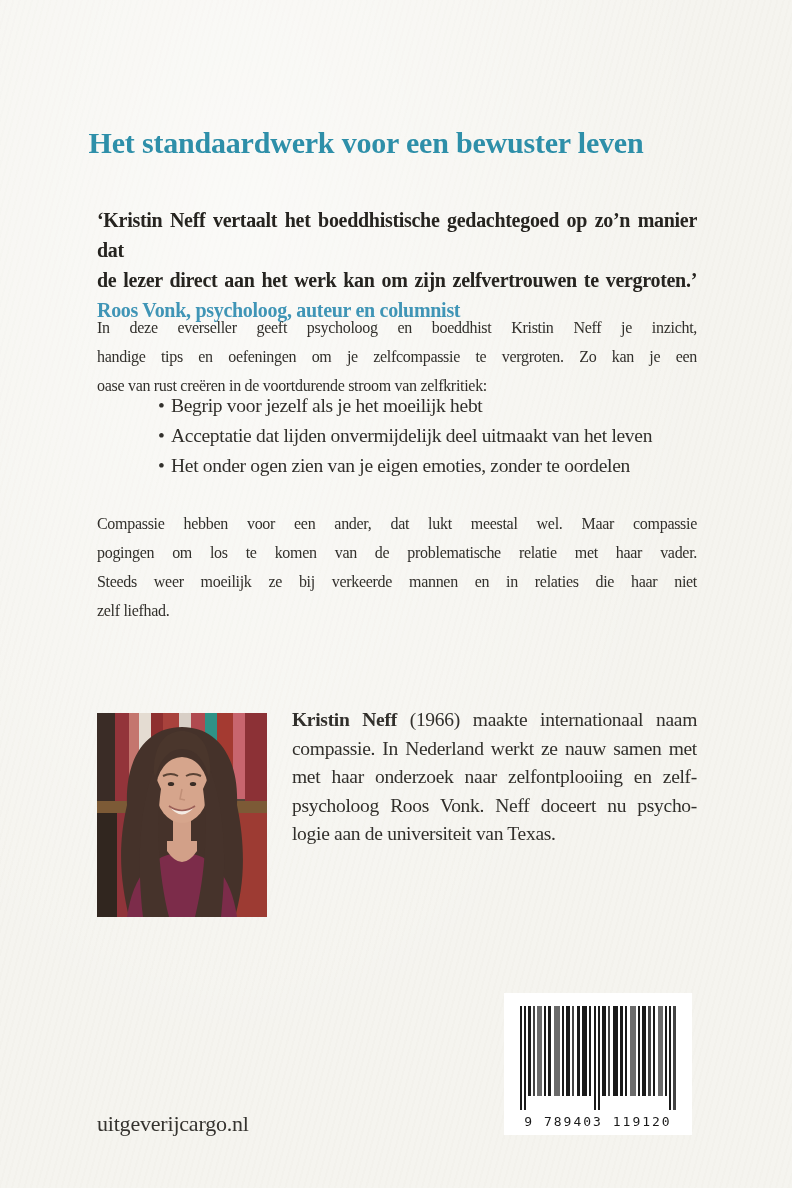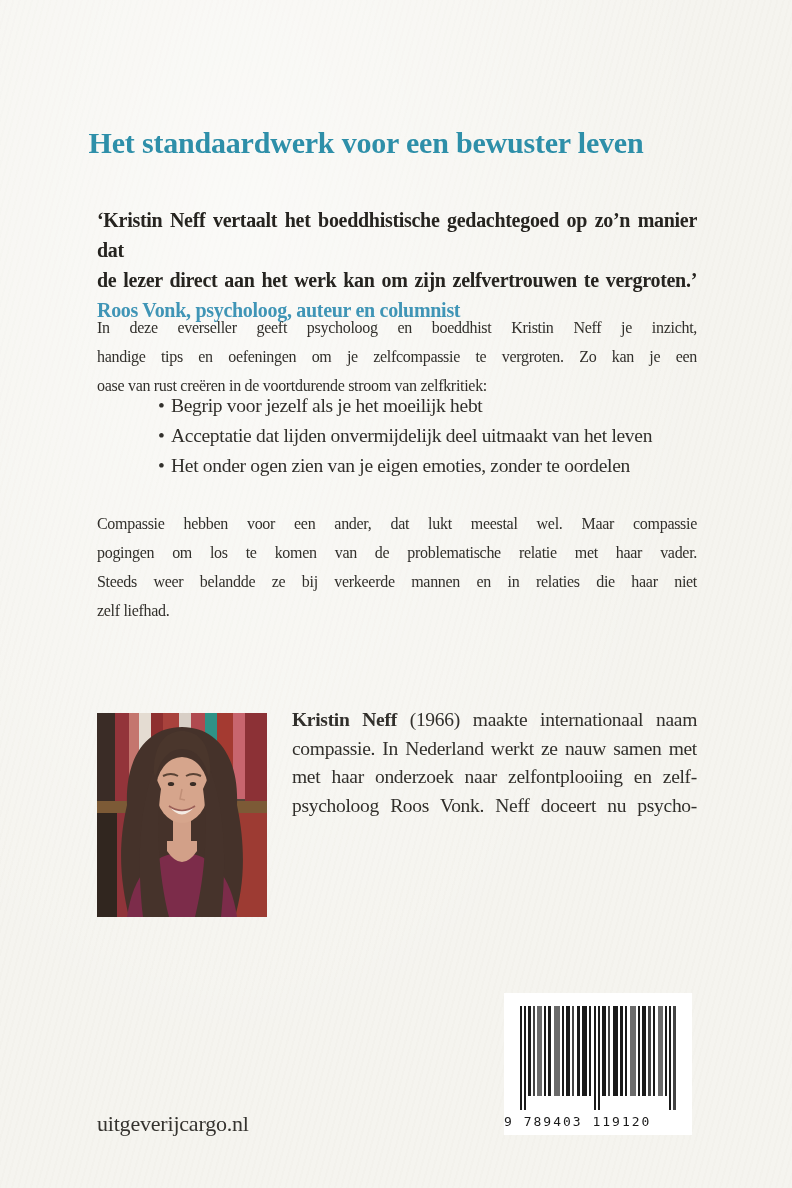--- a/index.html
+++ b/index.html
@@ -55,21 +55,21 @@
     position: absolute; left: 97px; top: 1111px;
     font-size: 22px; line-height: 26px; color: #35332f; letter-spacing: -0.2px;
   }
   .barcode-box {
     position: absolute; left: 504px; top: 993px; width: 188px; height: 142px;
     background: #ffffff;
   }
   .barcode-bars { position: absolute; left: 16px; top: 13px; display: block; }
   .barcode-digits {
     position: absolute; left: 0; right: 0; bottom: 6px;
-    text-align: left;
+    text-align: center;
     font-family: "DejaVu Sans Mono", monospace;
     font-size: 13px; color: #1a1a1a; letter-spacing: 2px; white-space: nowrap;
   }
 </style>
 </head>
 <body>
 
 <div class="page">
 
   <div class="title">Het standaardwerk voor een bewuster leven</div>
@@ -94,21 +94,21 @@
       <span class="bullet-glyph">•</span><span>Acceptatie dat lijden onvermijdelijk deel uitmaakt van het leven</span>
     </div>
     <div class="bullet-row">
       <span class="bullet-glyph">•</span><span>Het onder ogen zien van je eigen emoties, zonder te oordelen</span>
     </div>
   </div>
 
   <div class="col body-block body-text">
     <div class="just">Compassie hebben voor een ander, dat lukt meestal wel. Maar compassie</div>
     <div class="just">pogingen om los te komen van de problematische relatie met haar vader.</div>
-    <div class="just">Steeds weer belandde ze bij verkeerde mannen en in relaties die haar niet</div>
+    <div class="just">Steeds weer moeilijk ze bij verkeerde mannen en in relaties die haar niet</div>
     <div>zelf liefhad.</div>
   </div>
 
   <div class="author-block">
     <svg class="author-photo" viewBox="0 0 170 204" width="170" height="204" xmlns="http://www.w3.org/2000/svg">
       <rect width="170" height="204" fill="#55443a"></rect>
       <g>
         <rect x="0" y="0" width="18" height="90" fill="#3a2c26"></rect>
         <rect x="18" y="0" width="14" height="88" fill="#93343a"></rect>
         <rect x="32" y="0" width="10" height="86" fill="#c4766e"></rect>
@@ -151,20 +151,21 @@
         <path d="M72 93 Q 85 102 98 93" stroke="#9c5f57" stroke-width="1.6" fill="none"></path>
         <path d="M56 58 C 42 98 40 150 46 204 L 72 204 C 61 160 59 110 64 76 Z" fill="#46332b"></path>
         <path d="M114 58 C 128 98 130 150 124 204 L 98 204 C 109 160 111 110 106 76 Z" fill="#46332b"></path>
       </g>
     </svg>
     <div class="bio-text">
       <div class="just"><span class="bio-name">Kristin Neff</span><span> (1966) maakte internationaal naam</span></div>
       <div class="just">compassie. In Nederland werkt ze nauw samen met</div>
       <div class="just">met haar onderzoek naar zelfontplooiing en zelf-</div>
       <div class="just">psycholoog Roos Vonk. Neff doceert nu psycho-</div>
+      <div>logie aan de universiteit van Texas.</div>
     </div>
   </div>
 
   <div class="website">uitgeverijcargo.nl</div>
 
   <div class="barcode-box">
     <svg class="barcode-bars" viewBox="0 0 156 112" width="156" height="112" xmlns="http://www.w3.org/2000/svg">
       <rect x="0" y="0" width="2" height="104" fill="#1a1a1a"></rect>
       <rect x="4" y="0" width="2" height="104" fill="#1a1a1a"></rect>
       <rect x="8" y="0" width="3" height="90" fill="#1a1a1a"></rect>

